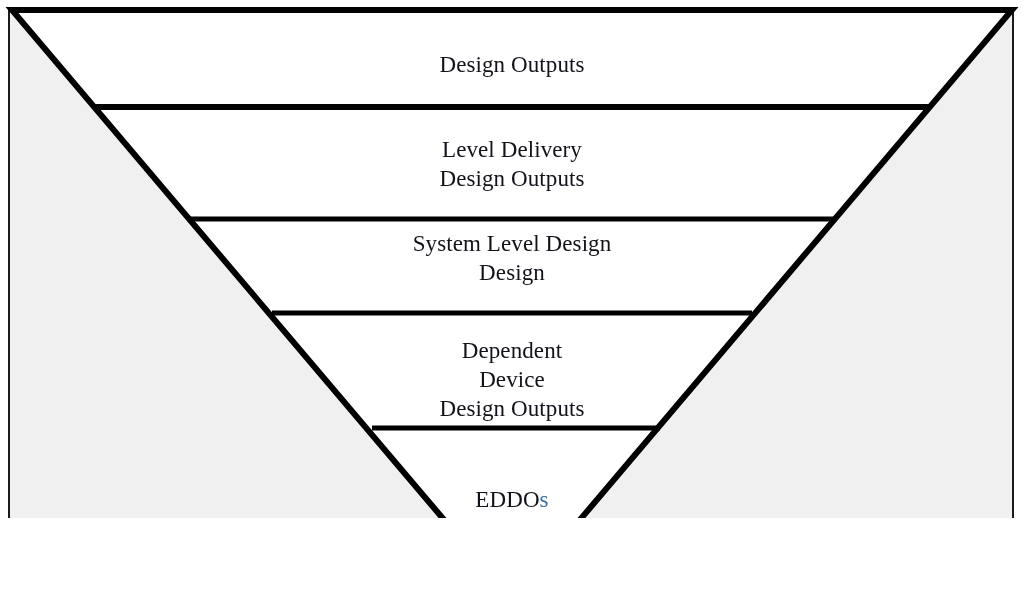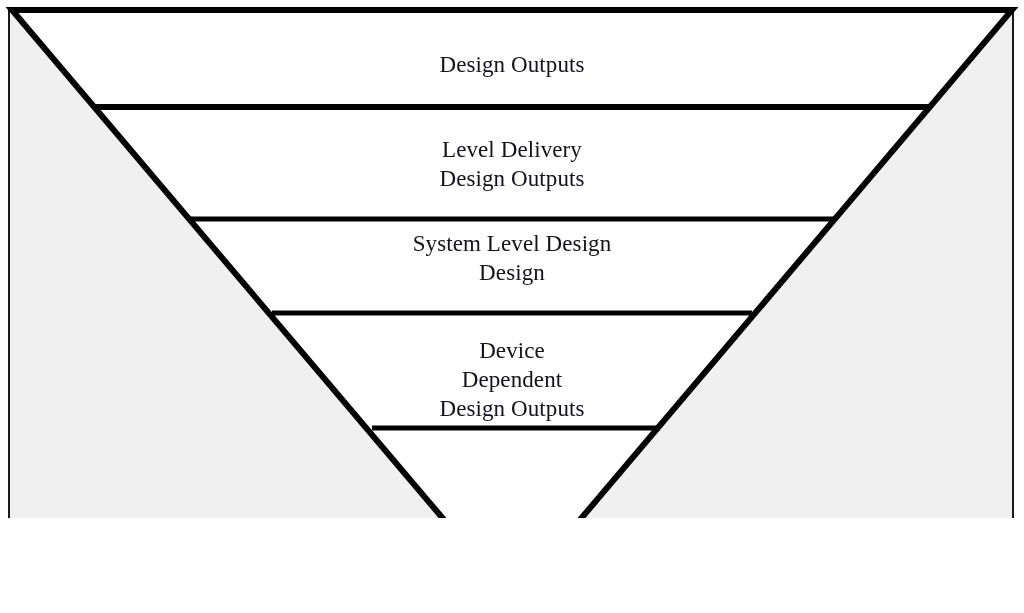--- a/index.html
+++ b/index.html
@@ -78,19 +78,22 @@
     <span class="ln">Level Delivery</span>
     <span class="ln">Design Outputs</span>
   </div>
 
   <div class="tier-label" style="left:0; top:229px; width:1024px;">
     <span class="ln">System Level Design</span>
     <span class="ln">Design</span>
   </div>
 
   <div class="tier-label" style="left:0; top:336px; width:1024px;">
+    <span class="ln">Dependent</span>
     <span class="ln">Device</span>
-    <span class="ln">Dependent</span>
     <span class="ln">Design Outputs</span>
   </div>
 
+  <div class="tier-label" style="left:0; top:485px; width:1024px;">
+    <span class="ln"><span>EDDO</span><span class="tint-s">s</span></span>
+  </div>
 
 </div>
 
 </body></html>

